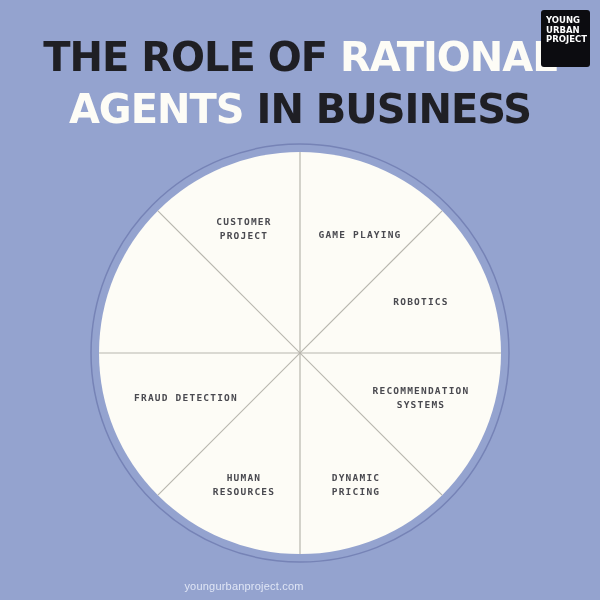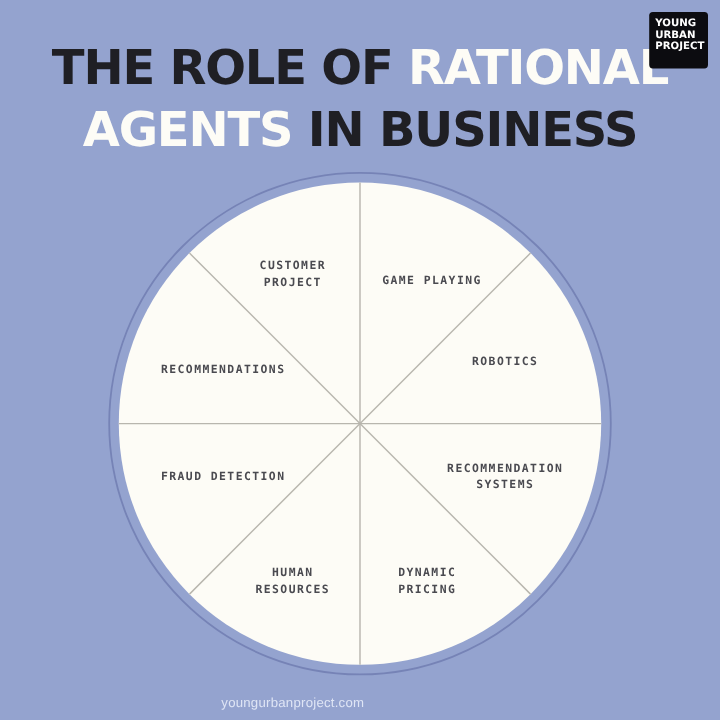--- a/index.html
+++ b/index.html
@@ -1,20 +1,20 @@
 <!DOCTYPE html>
 <html><head>
 <meta charset="utf-8">
 <style>
   html, body { margin:0; padding:0; }
   body { width:600px; height:600px; background:#94a3cf; position:relative; overflow:hidden; font-family:"Liberation Sans", sans-serif; }
   .title { position:absolute; left:0; width:600px; text-align:center; font-family:"DejaVu Sans", sans-serif; font-weight:bold; font-size:40px; letter-spacing:-1px; line-height:50px; }
   .title .dark { color:#1f1f24; }
   .title .light { color:#fdfcf6; }
-  .logo { position:absolute; left:541px; top:10px; width:49px; height:47px; background:#0c0c10; border-radius:3px; color:#fff; font-family:"DejaVu Sans", sans-serif; font-weight:bold; font-size:8.5px; line-height:9.5px; padding:6px 0 0 5px; box-sizing:border-box; }
+  .logo { position:absolute; left:541px; top:10px; width:49px; height:57px; background:#0c0c10; border-radius:3px; color:#fff; font-family:"DejaVu Sans", sans-serif; font-weight:bold; font-size:8.5px; line-height:9.5px; padding:6px 0 0 5px; box-sizing:border-box; }
   .wheel { position:absolute; left:0; top:0; }
   .label { position:absolute; transform:translate(-50%,-50%); text-align:center; font-family:"DejaVu Sans Mono", monospace; font-weight:bold; font-size:9.5px; letter-spacing:1.2px; line-height:14px; color:#4a4a50; white-space:nowrap; }
   .footer { position:absolute; left:0; width:488px; top:580px; text-align:center; font-family:"Liberation Sans", sans-serif; font-size:11px; color:#dfe5f5; letter-spacing:0.2px; }
 </style>
 </head>
 <body>
 
 <div class="title" style="top:32px;">
   <span class="dark">THE ROLE OF </span><span class="light">RATIONAL</span>
 </div>
@@ -58,16 +58,15 @@
   <div>PRICING</div>
 </div>
 <div class="label" style="left:244px; top:485px;">
   <div>HUMAN</div>
   <div>RESOURCES</div>
 </div>
 <div class="label" style="left:186px; top:398px;">
   <div>FRAUD DETECTION</div>
 </div>
 <div class="label" style="left:186px; top:309px;">
-  <div>RECOMMENDATIONS</div>
 </div>
 
 <div class="footer">youngurbanproject.com</div>
 
 </body></html>

